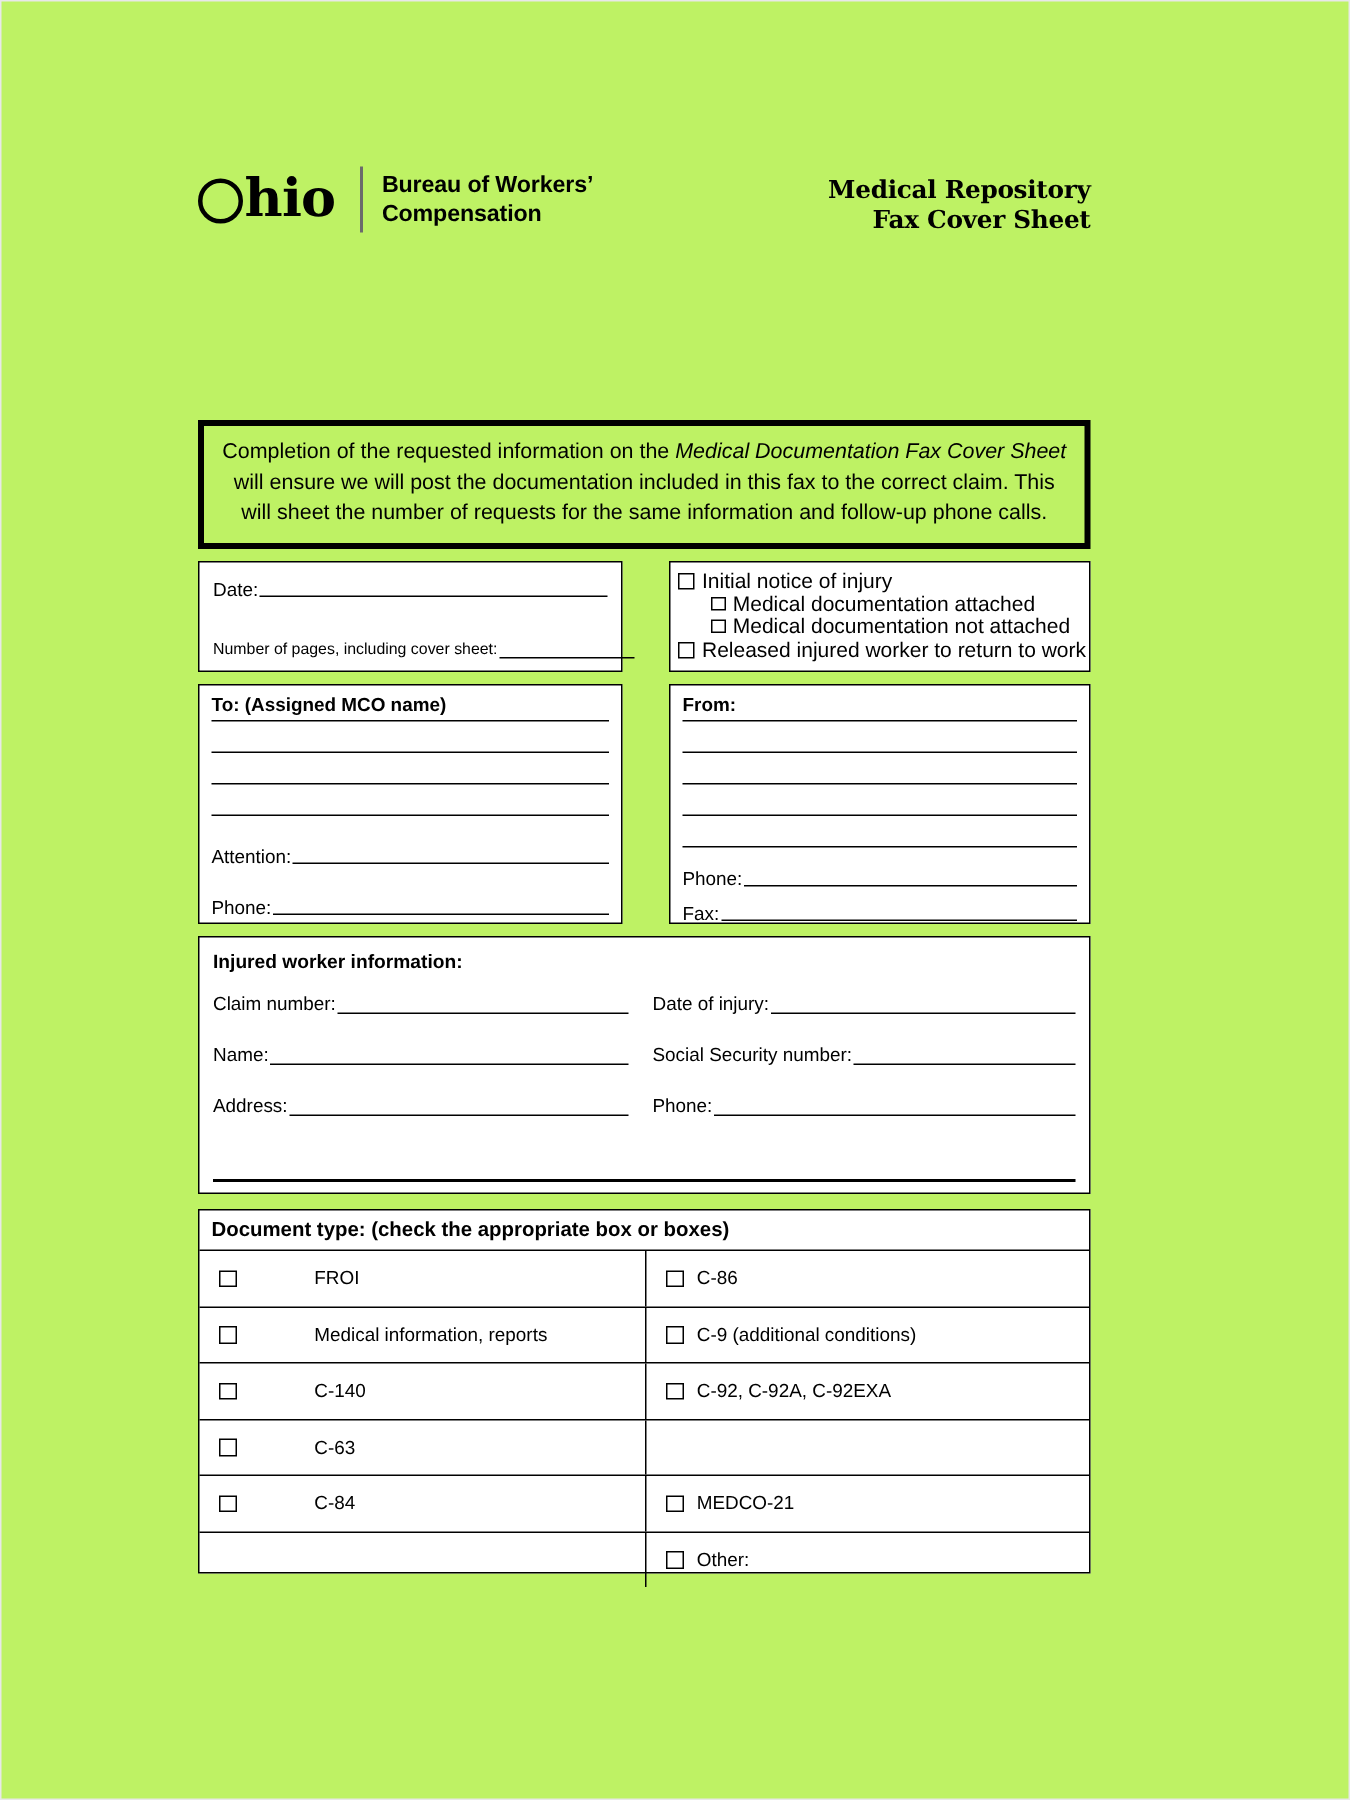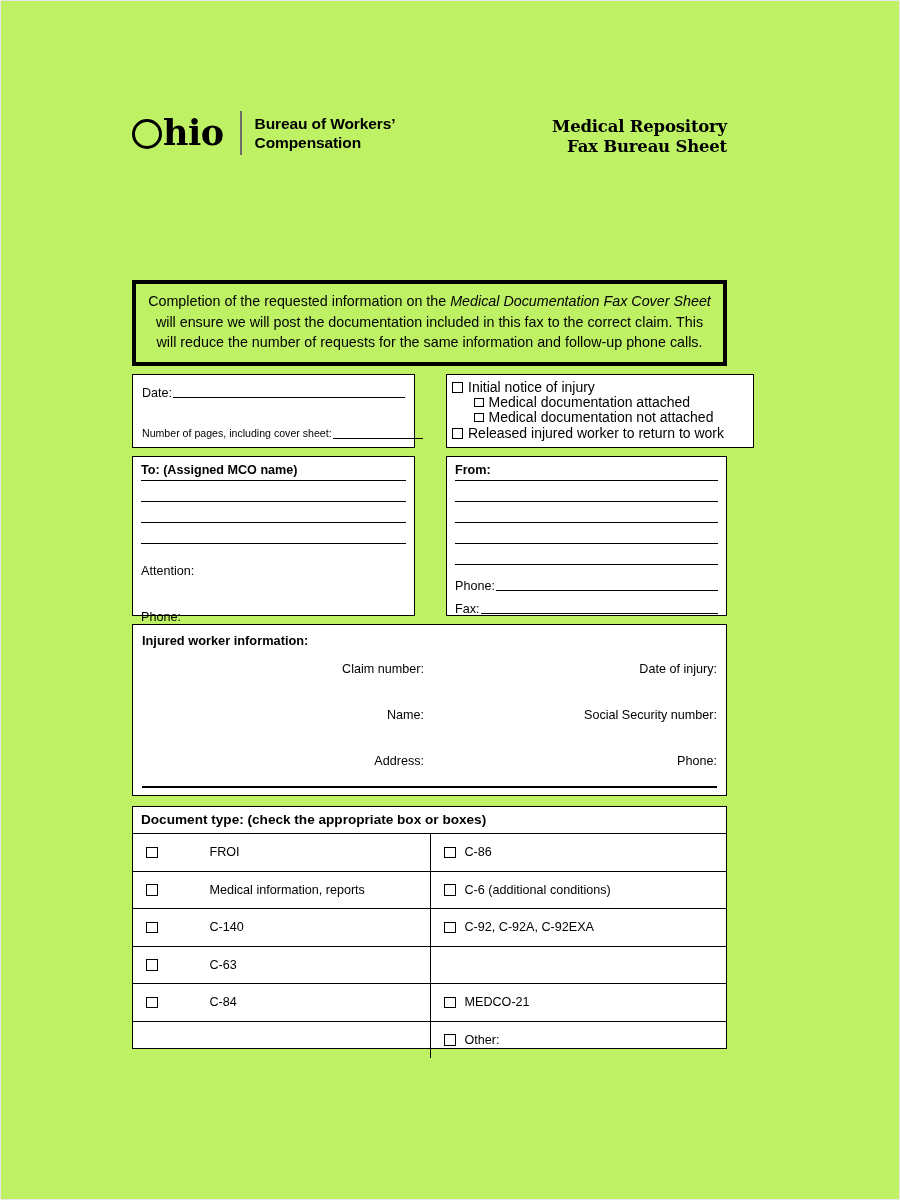--- a/index.html
+++ b/index.html
@@ -127,21 +127,21 @@
     height: 0;
   }
 
   
   #date-box { left: 131px; top: 373px; width: 283px; height: 74px; padding: 9px 9px 0 9px; }
   #date-box .date-line { margin-top: 2px; }
   #date-box .pages-line { position: absolute; left: 9px; right: 9px; bottom: 8px; }
   .tiny { font-size: 10.6px; line-height: 12px; }
 
   
-  #notice-box { left: 445px; top: 373px; width: 308px; height: 74px; padding: 4px 5px 0 5px; }
+  #notice-box { left: 445px; top: 373px; width: 281px; height: 74px; padding: 4px 5px 0 5px; }
   .chk-row {
     display: flex;
     align-items: center;
     line-height: 16px;
     font-size: 14px;
     white-space: nowrap;
   }
   .chk-row.sub { margin-left: 22px; font-size: 14px; line-height: 15px; }
   .chk {
     display: inline-block;
@@ -154,35 +154,35 @@
   }
   .chk-row.sub .chk { width: 9.5px; height: 9.5px; }
 
   
   #to-box { left: 131px; top: 455px; width: 283px; height: 160px; padding: 6px 8px 0 8px; }
   
   #from-box { left: 445px; top: 455px; width: 281px; height: 160px; padding: 6px 8px 0 8px; }
   .addr-lines { margin-top: 2px; }
   .addr-lines .blank-rule { margin-top: 20px; }
   #to-box .contact { margin-top: 15px; }
-  #to-box .contact .fld-row { margin-top: 20px; flex-direction: column; }
+  #to-box .contact .fld-row { margin-top: 20px; }
   #from-box .contact { margin-top: 14px; }
   #from-box .contact .fld-row { margin-top: 9px; }
 
   
   #iw-box { left: 131px; top: 623px; width: 595px; height: 172px; padding: 8px 9px 0 9px; }
   .iw-title { font-weight: 700; font-size: 12.8px; }
   .iw-grid {
     margin-top: 14px;
   }
   .iw-row {
     display: flex;
     margin-bottom: 20px;
   }
-  .iw-col { width: 50%; display: flex; align-items: flex-end; flex-direction: column; }
+  .iw-col { width: 50%; display: flex; align-items: flex-end; }
   .iw-col.right { padding-left: 11px; }
   .iw-col .fld-rule { margin-right: 5px; }
   .iw-col.right .fld-rule { margin-right: 0; }
   #iw-box .tail-rule {
     position: absolute;
     left: 9px; right: 9px; bottom: 7px;
     border-bottom: 2.2px solid #000;
   }
 
   
@@ -223,26 +223,26 @@
         <span class="logo-rest">hio</span>
       </div>
       <div class="logo-divider"></div>
       <div class="logo-sub">
         <div>Bureau of Workers’</div>
         <div>Compensation</div>
       </div>
     </div>
     <div class="doc-title">
       <div>Medical Repository</div>
-      <div>Fax Bureau Sheet</div>
+      <div>Fax Cover Sheet</div>
     </div>
   </div>
 
   <div class="instruction-box">
-    <span>Completion of the requested information on the </span><i>Medical Documentation Fax Cover Sheet</i><span> will ensure we will post the documentation included in this fax to the correct claim. This will reduce the number of requests for the same information and follow-up phone calls.</span>
+    <span>Completion of the requested information on the </span><i>Medical Documentation Fax Cover Sheet</i><span> will ensure we will post the documentation included in this fax to the correct claim. This will sheet the number of requests for the same information and follow-up phone calls.</span>
   </div>
 
   <div class="box" id="date-box">
     <div class="fld-row date-line">
       <span class="fld-label">Date:</span>
       <span class="fld-rule"></span>
     </div>
     <div class="fld-row pages-line">
       <span class="fld-label tiny">Number of pages, including cover sheet:</span>
       <span class="fld-rule"></span>
@@ -364,21 +364,21 @@
       </div>
     </div>
 
     <div class="dt-row">
       <div class="dt-cell left">
         <span class="chk"></span>
         <span>Medical information, reports</span>
       </div>
       <div class="dt-cell right">
         <span class="chk"></span>
-        <span>C-6 (additional conditions)</span>
+        <span>C-9 (additional conditions)</span>
       </div>
     </div>
 
     <div class="dt-row">
       <div class="dt-cell left">
         <span class="chk"></span>
         <span>C-140</span>
       </div>
       <div class="dt-cell right">
         <span class="chk"></span>

